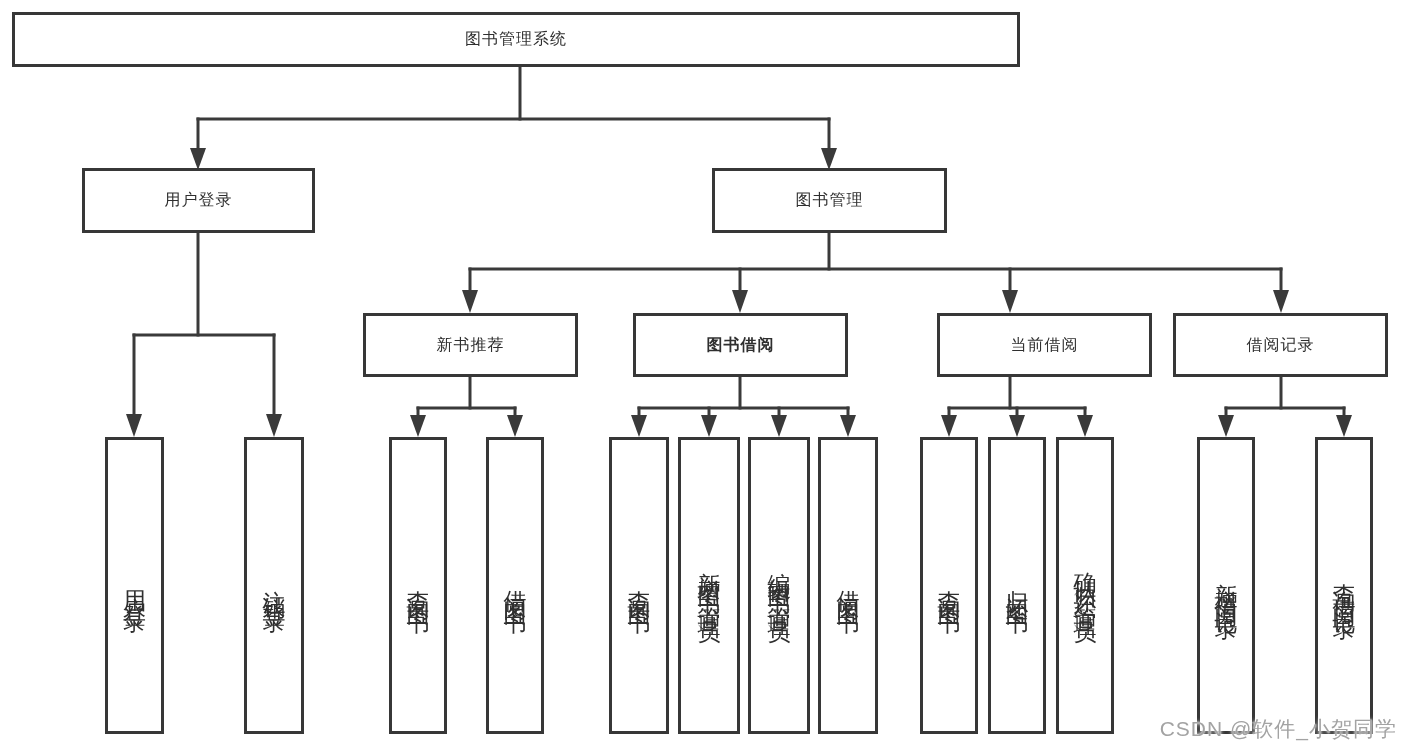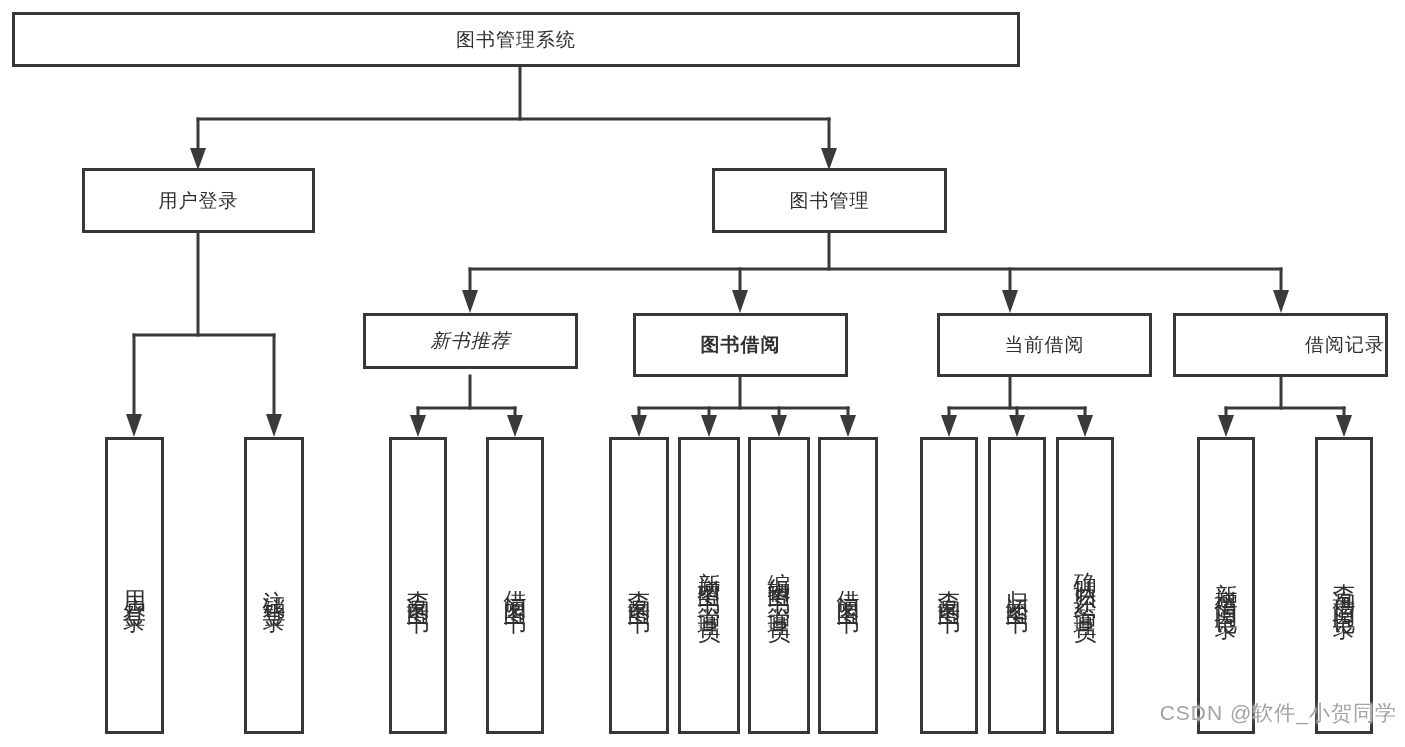--- a/index.html
+++ b/index.html
@@ -39,37 +39,37 @@
     position: absolute;
     background: var(--background);
     border: 3px solid var(--border);
     color: var(--text);
     display: flex;
     align-items: center;
     justify-content: center;
     z-index: 2;
   }
   .hlabel {
-    font-size: 19px;
+    font-size: 16px;
     letter-spacing: 1px;
     white-space: nowrap;
   }
   .leaf .vtext {
     writing-mode: vertical-rl;
     text-orientation: mixed;
     font-size: 23px;
     letter-spacing: 7px;
     line-height: 1;
     white-space: nowrap;
   }
 
   .watermark {
     position: absolute;
     right: 8px;
-    bottom: 20px;
+    bottom: 4px;
     z-index: 5;
     font-size: 21px;
     color: var(--watermark);
     text-shadow: 0 0 2px #ffffff, 0 0 4px #ffffff;
     white-space: nowrap;
     letter-spacing: 1px;
   }
 </style>
 </head>
 <body>
@@ -142,30 +142,30 @@
     <span class="hlabel">图书管理系统</span>
   </div>
 
   <div class="box" style="left:82px; top:168px; width:233px; height:65px;">
     <span class="hlabel">用户登录</span>
   </div>
   <div class="box" style="left:712px; top:168px; width:235px; height:65px;">
     <span class="hlabel">图书管理</span>
   </div>
 
-  <div class="box" style="left:363px; top:313px; width:215px; height:56px;font-style:italic;">
+  <div class="box" style="left:363px; top:313px; width:215px; height:64px;">
     <span class="hlabel">新书推荐</span>
   </div>
   <div class="box" style="left:633px; top:313px; width:215px; height:64px;font-weight:bold;">
     <span class="hlabel">图书借阅</span>
   </div>
   <div class="box" style="left:903px; top:313px; width:215px; height:64px;margin-left:34px;">
     <span class="hlabel">当前借阅</span>
   </div>
-  <div class="box" style="left:1173px; top:313px; width:215px; height:64px;justify-content:flex-end;">
+  <div class="box" style="left:1173px; top:313px; width:215px; height:64px;">
     <span class="hlabel">借阅记录</span>
   </div>
 
   <div class="box leaf" style="left:105px; top:437px; width:59px; height:297px;">
     <span class="vtext">用户登录</span>
   </div>
   <div class="box leaf" style="left:244px; top:437px; width:60px; height:297px;">
     <span class="vtext">注销登录</span>
   </div>
 

